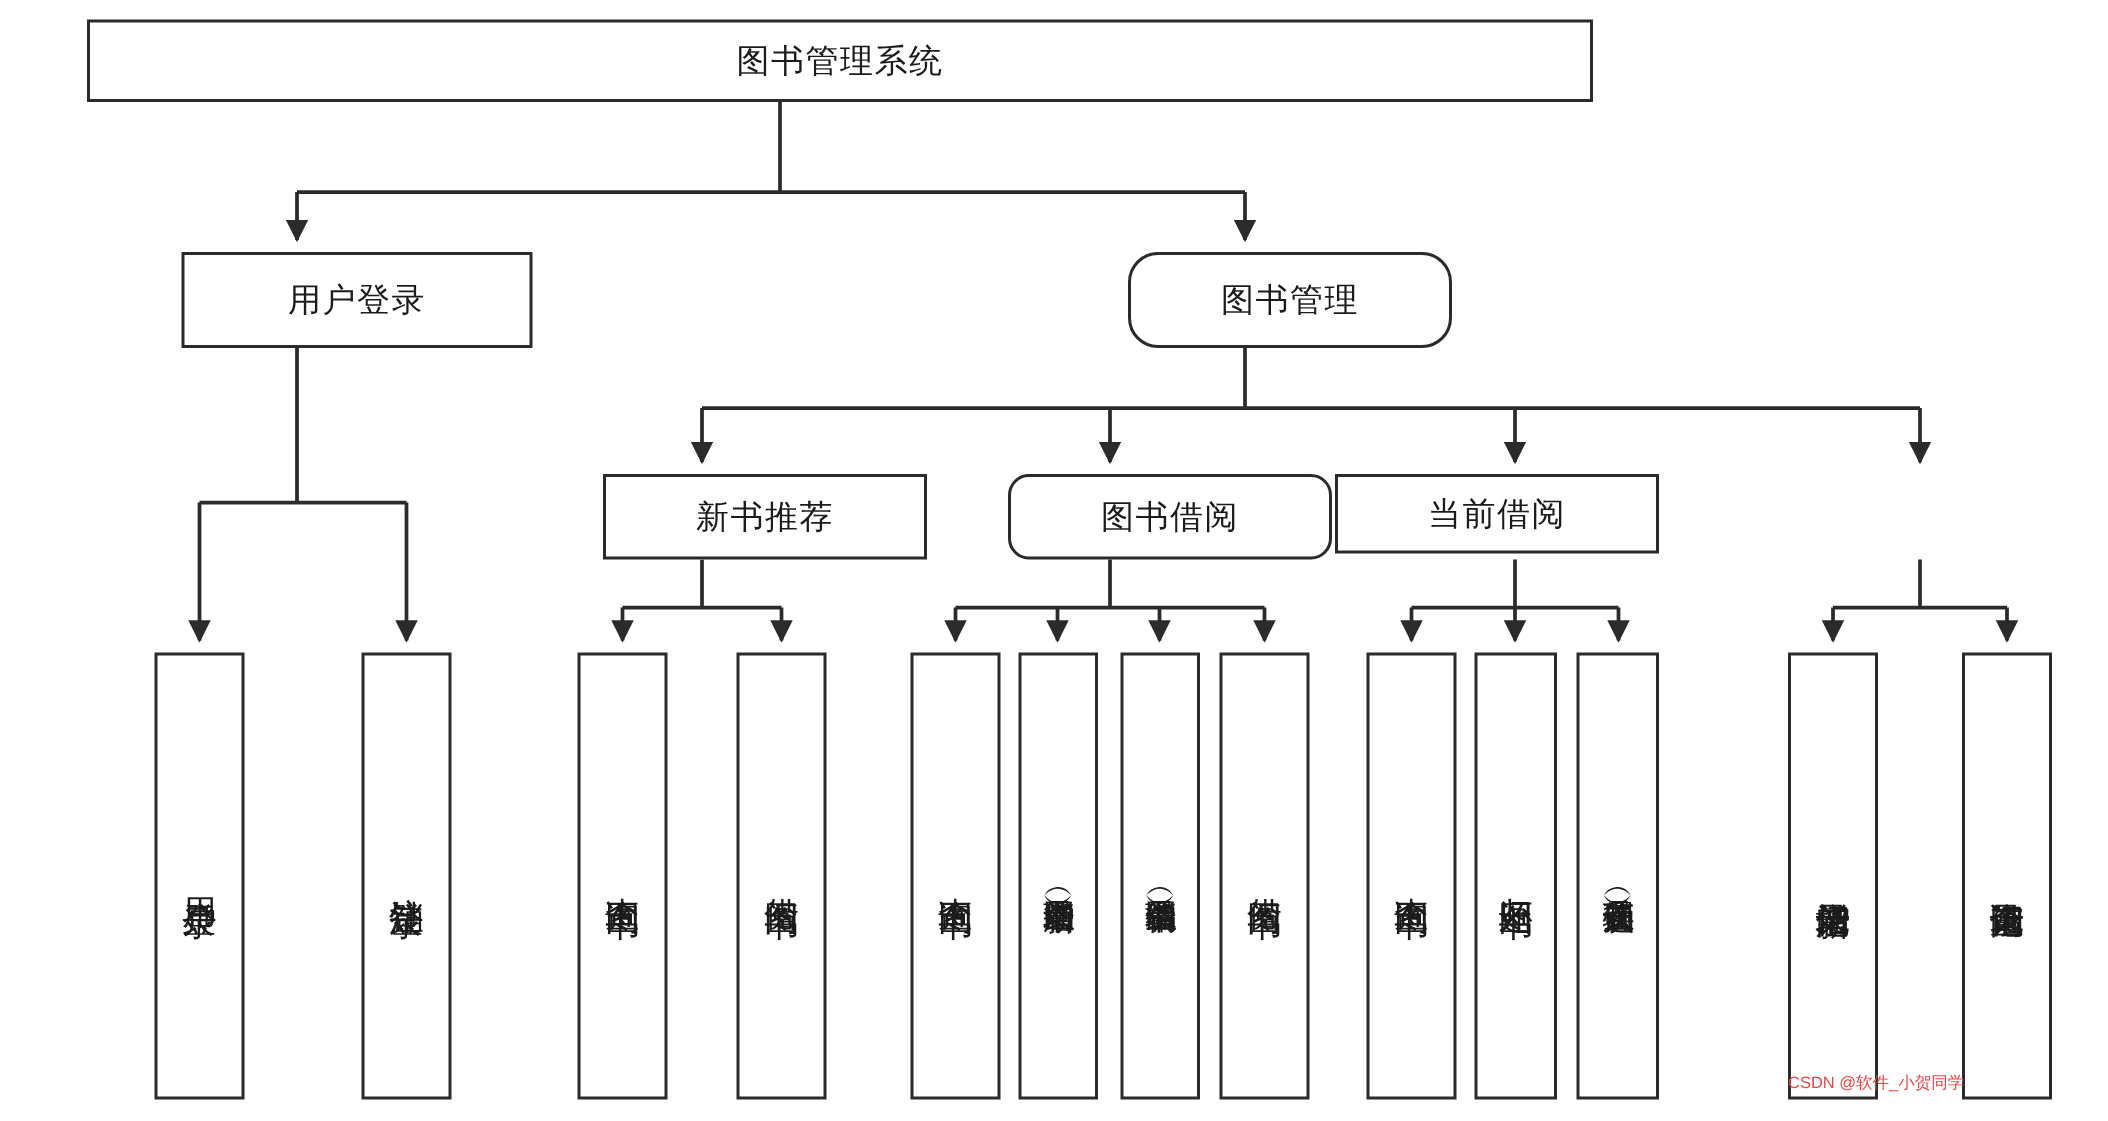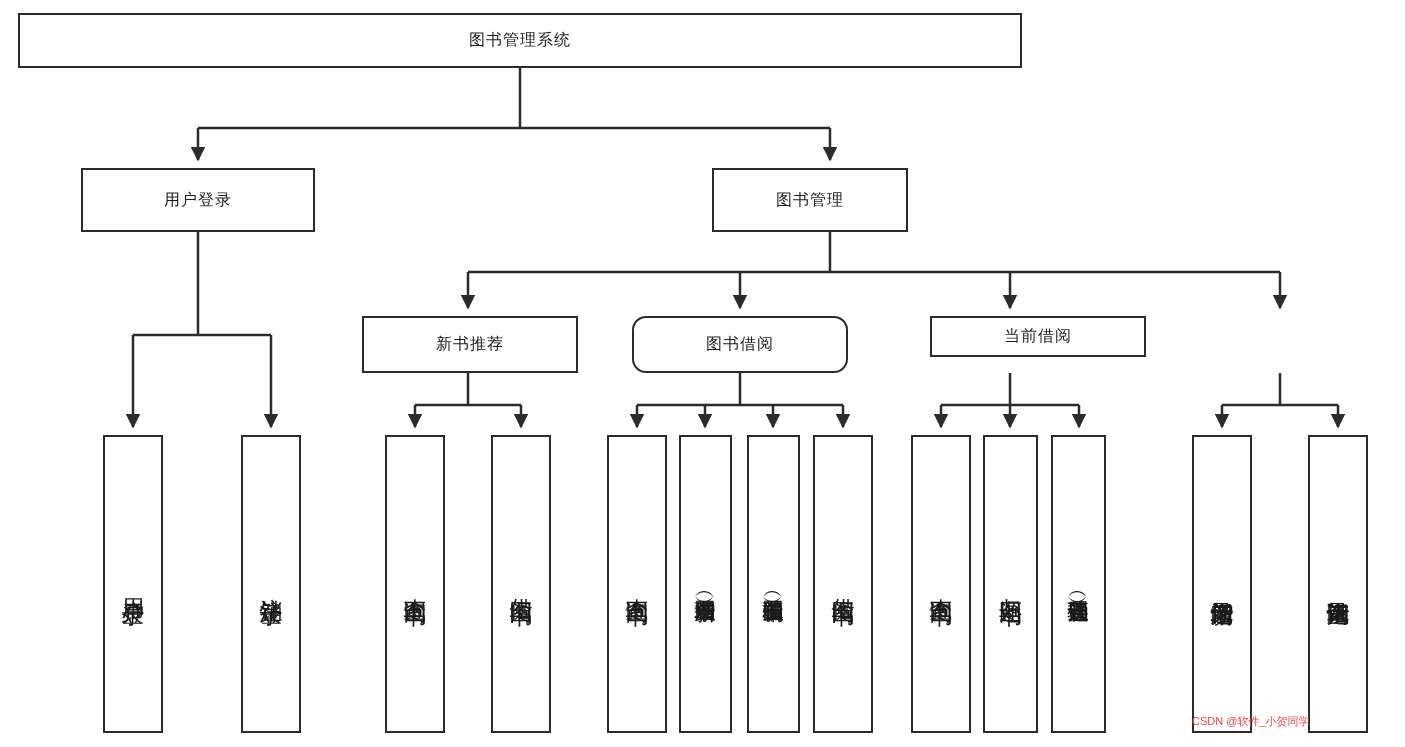--- a/index.html
+++ b/index.html
@@ -30,22 +30,23 @@
     box-sizing: border-box;
     background: #ffffff;
     border: 2px solid #2b2b2b;
     display: flex;
     align-items: center;
     justify-content: center;
     color: #1b1b1b;
     z-index: 2;
   }
   .node.h {
-    font-size: 16px;
+    font-size: 22px;
     letter-spacing: 1px;
+    margin-left: 40px;
   }
   .node.v {
     writing-mode: vertical-rl;
     text-orientation: upright;
     font-size: 23px;
     letter-spacing: 2px;
     line-height: 1;
     padding: 6px 0;
   }
   .node.v span {
@@ -119,31 +120,31 @@
     </g>
   </svg>
 
   <div class="node h" style="left:18px; top:13px; width:1004px; height:55px;">
     <span>图书管理系统</span>
   </div>
 
   <div class="node h" style="left:81px; top:168px; width:234px; height:64px;">
     <span>用户登录</span>
   </div>
-  <div class="node h" style="left:712px; top:168px; width:196px; height:64px;">
+  <div class="node h" style="left:712px; top:168px; width:216px; height:64px;border-radius:20px;">
     <span>图书管理</span>
   </div>
 
   <div class="node h" style="left:362px; top:316px; width:216px; height:57px;">
     <span>新书推荐</span>
   </div>
   <div class="node h" style="left:632px; top:316px; width:216px; height:57px;border-radius:14px;">
     <span>图书借阅</span>
   </div>
-  <div class="node h" style="left:930px; top:316px; width:216px; height:41px;">
+  <div class="node h" style="left:850px; top:316px; width:216px; height:53px;">
     <span>当前借阅</span>
   </div>
 
   <div class="node v" style="left:103px; top:435px; width:60px; height:298px;">
     <span>用户登录</span>
   </div>
   <div class="node v" style="left:241px; top:435px; width:60px; height:298px;">
     <span>注销登录</span>
   </div>
 

